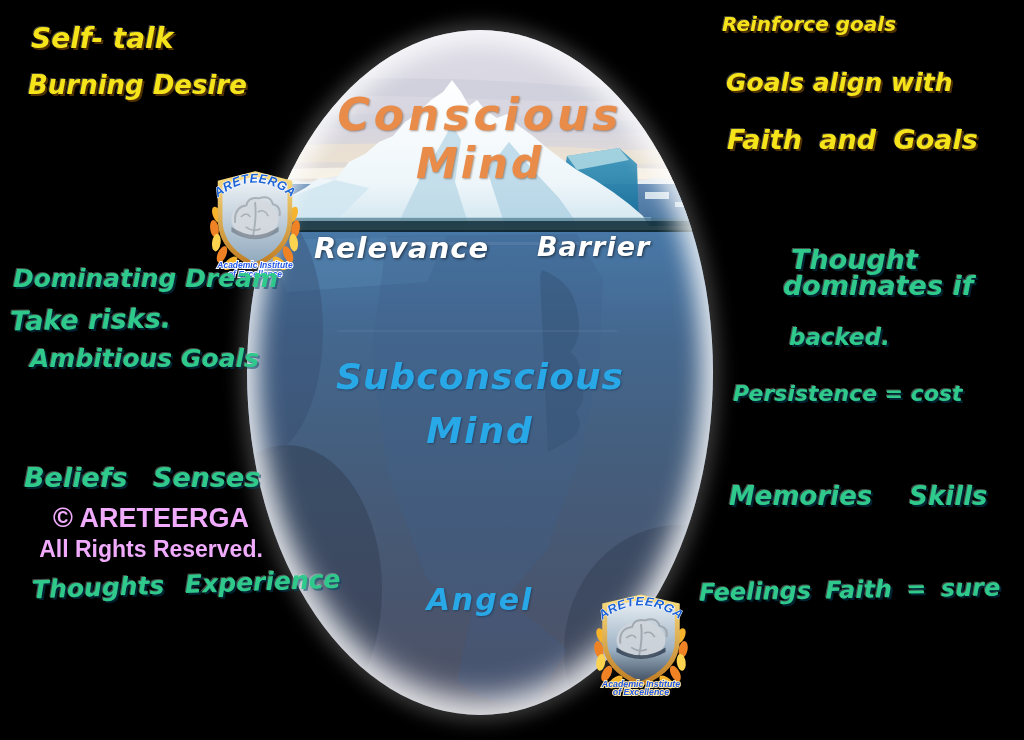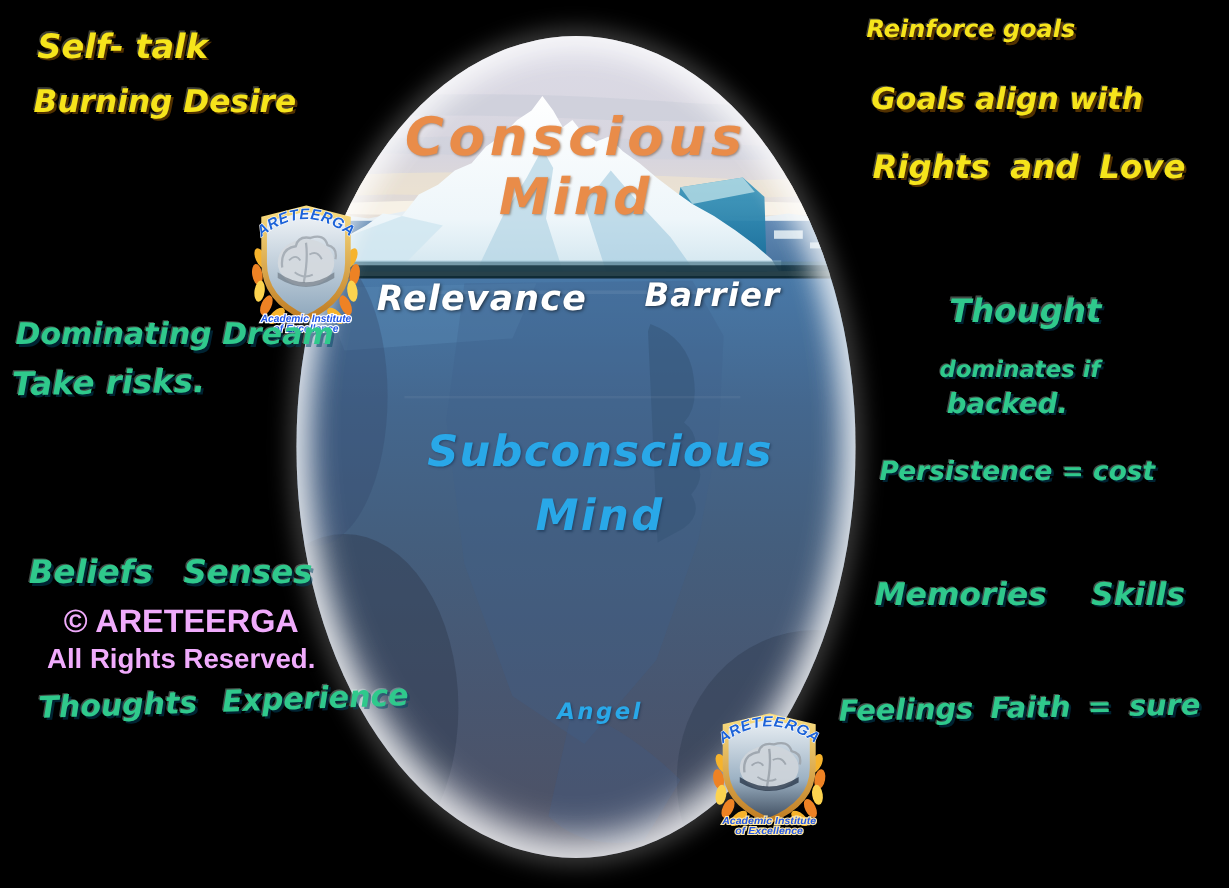--- a/index.html
+++ b/index.html
@@ -5,21 +5,21 @@
   html,body{margin:0;padding:0;background:#000;}
   #canvas{position:relative;width:1024px;height:740px;background:#000;overflow:hidden;
           font-family:"DejaVu Sans",sans-serif;}
 
   
   .hand{position:absolute;font-style:italic;font-weight:bold;white-space:nowrap;
         font-family:"DejaVu Sans",sans-serif;line-height:1.05;}
   .yellow{color:#f6e41b;text-shadow:2px 2px 0 rgba(150,90,0,.55),-1px -1px 0 rgba(255,255,210,.25);}
   .green{color:#2fc98c;text-shadow:2px 2px 0 rgba(0,70,100,.5),-1px -1px 0 rgba(220,255,240,.3);}
   .orange{color:#e98c49;text-shadow:1px 1px 2px rgba(80,40,10,.45);}
-  .cyan{color:#29a8e8;text-shadow:1px 1px 2px rgba(0,30,60,.4);padding-left:20px;}
+  .cyan{color:#29a8e8;text-shadow:1px 1px 2px rgba(0,30,60,.4);}
   .whitehand{color:#fff;text-shadow:1px 1px 3px rgba(0,0,0,.6);}
   .center-band{left:247px;width:466px;text-align:center;}
 
   
   #copyright{position:absolute;left:22px;top:503px;width:258px;text-align:center;color:#f0abfc;
              font-family:"Liberation Sans","DejaVu Sans",sans-serif;font-weight:bold;
              text-shadow:0 0 3px rgba(0,0,0,.8);}
   #copyright .l1{font-size:27px;letter-spacing:0px;}
   #copyright .l2{font-size:23px;margin-top:2px;}
 
@@ -201,43 +201,44 @@
 
   <div class="hand orange center-band z4" style="top:92px;font-size:44px;letter-spacing:4px;">Conscious</div>
   <div class="hand orange center-band z4" style="top:142px;font-size:42px;letter-spacing:3px;">Mind</div>
 
   <div class="hand whitehand z4" style="left:314px;top:233px;font-size:29px;letter-spacing:1px;">Relevance</div>
   <div class="hand whitehand z4" style="left:537px;top:233px;font-size:27px;letter-spacing:1px;">Barrier</div>
 
   <div class="hand cyan center-band z4" style="top:358px;font-size:36px;letter-spacing:1px;">Subconscious</div>
   <div class="hand cyan center-band z4" style="top:412px;font-size:36px;letter-spacing:2px;">Mind</div>
 
-  <div class="hand cyan center-band z4" style="top:584px;font-size:19px;letter-spacing:2px;">Angel</div>
+  <div class="hand cyan center-band z4" style="top:584px;font-size:30px;letter-spacing:2px;">Angel</div>
 
   <div class="hand yellow z4" style="left:31px;top:24px;font-size:28px;">Self- talk</div>
   <div class="hand yellow z4" style="left:28px;top:72px;font-size:26px;">Burning Desire</div>
 
   <div class="hand green z4" style="left:13px;top:266px;font-size:25px;">Dominating Dream</div>
   <div class="hand green z4" style="left:10px;top:306px;font-size:27px;transform:rotate(-1deg);">Take risks.</div>
+  <div class="hand green z4" style="left:30px;top:346px;font-size:25px;">Ambitious Goals</div>
 
   <div class="hand green z4" style="left:24px;top:464px;font-size:27px;word-spacing:16px;">Beliefs Senses</div>
 
   <div id="copyright" class="z4">
     <div class="l1">© ARETEERGA</div>
     <div class="l2">All Rights Reserved.</div>
   </div>
 
   <div class="hand green z4" style="left:32px;top:572px;font-size:25px;word-spacing:12px;transform:rotate(-2deg);">Thoughts Experience</div>
 
   <div class="hand yellow z4" style="left:722px;top:14px;font-size:20px;">Reinforce goals</div>
   <div class="hand yellow z4" style="left:726px;top:70px;font-size:25px;">Goals align with</div>
-  <div class="hand yellow z4" style="left:727px;top:126px;font-size:27px;word-spacing:8px;">Rights and Love</div>
+  <div class="hand yellow z4" style="left:727px;top:126px;font-size:27px;word-spacing:8px;">Faith and Goals</div>
 
   <div class="hand green z4" style="left:791px;top:246px;font-size:27px;">Thought</div>
-  <div class="hand green z4" style="left:783px;top:299px;font-size:19px;">dominates if</div>
+  <div class="hand green z4" style="left:783px;top:272px;font-size:27px;">dominates if</div>
   <div class="hand green z4" style="left:789px;top:325px;font-size:23px;">backed.</div>
 
   <div class="hand green z4" style="left:733px;top:382px;font-size:22px;text-align:center;">Persistence = cost</div>
 
   <div class="hand green z4" style="left:729px;top:483px;font-size:26px;word-spacing:28px;">Memories Skills</div>
 
   <div class="hand green z4" style="left:699px;top:578px;font-size:24px;word-spacing:6px;transform:rotate(-1deg);">Feelings Faith = sure</div>
 
 </div>
 

